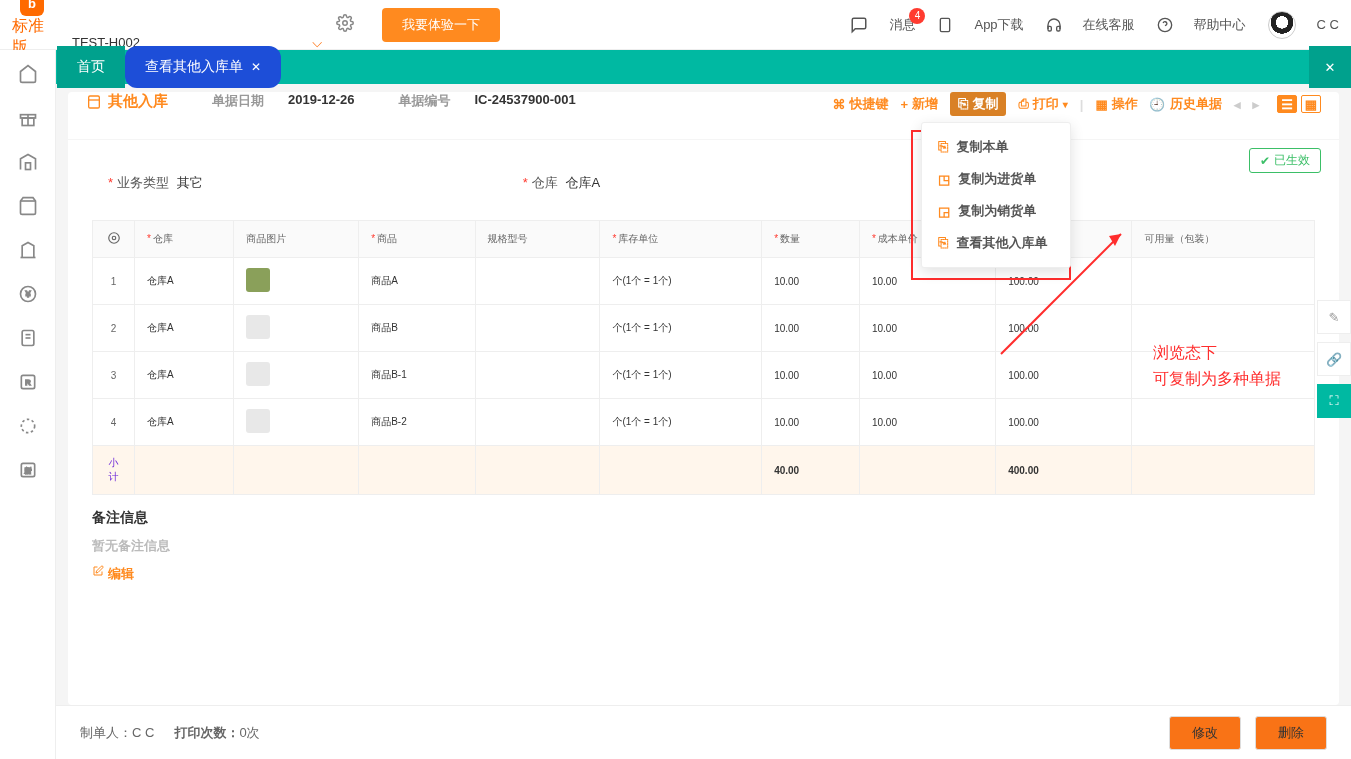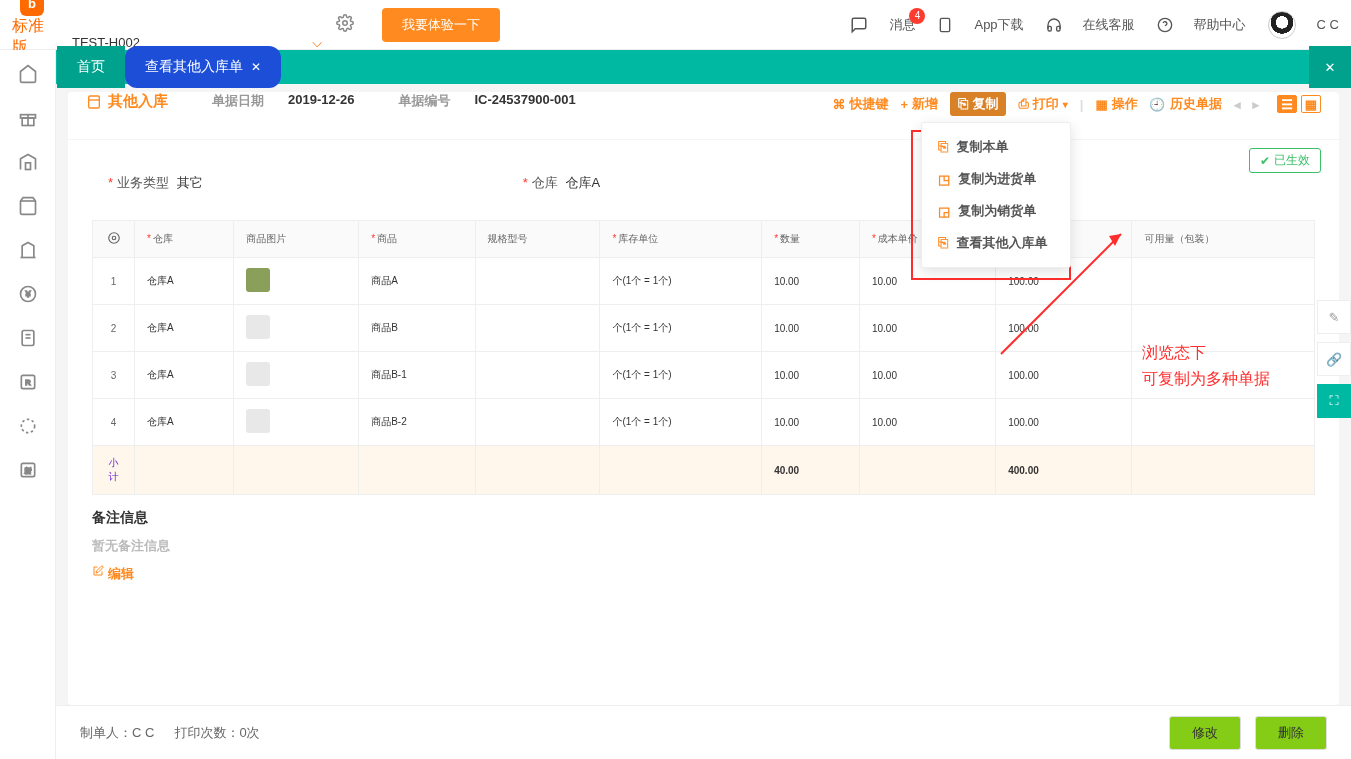--- a/index.html
+++ b/index.html
@@ -55,29 +55,29 @@
 .prod-img { width: 24px; height: 24px; background: #8aa05a; border-radius: 3px; display: inline-block; }
 .prod-img.plain { background: #e8e8e8; }
 tr.subtotal td { background: #fff6ec; font-weight: bold; }
 tr.subtotal td.label { font-weight: normal; color: #6d28d9; text-align: center; }
 .remark-section { margin-top: 14px; font-weight: bold; }
 .remark-title { font-size: 14px; color: #333; margin-bottom: 10px; }
 .remark-empty { color: #bbb; font-size: 13px; }
 .edit-link { color: #ff8a1f; font-size: 13px; margin-top: 10px; display: inline-flex; gap: 4px; cursor: pointer; }
 .footer { height: 54px; background: #fff; border-top: 1px solid #eee; display: flex; align-items: center; padding: 0 24px; font-size: 13px; color: #666; }
 .footer-right { margin-left: auto; display: flex; gap: 14px; }
-.btn { border: 1px solid #ddd; background: #84cc16; padding: 7px 22px; border-radius: 3px; cursor: pointer; font-size: 13px; color: #333; }
+.btn { border: 1px solid #ddd; background: #f97316; padding: 7px 22px; border-radius: 3px; cursor: pointer; font-size: 13px; color: #333; }
 .right-rail { position: absolute; right: 0; top: 250px; width: 34px; display: flex; flex-direction: column; gap: 8px; }
 .rail-ic { width: 34px; height: 34px; background: #fff; border: 1px solid #eee; display: flex; align-items: center; justify-content: center; color: #999; cursor: pointer; }
 .rail-ic.active { background: #00b9a2; color: #fff; border-color: #00b9a2; }
 .dropdown { position: absolute; top: 30px; right: 250px; background: #fff; border: 1px solid #eee; box-shadow: 0 4px 14px rgba(0,0,0,0.12); border-radius: 3px; padding: 8px 0; min-width: 150px; z-index: 50; }
 .dropdown-item { padding: 7px 16px; display: flex; align-items: center; gap: 8px; cursor: pointer; color: #555; font-size: 13px; }
 .dd-ic { color: #ff8a1f; }
 .highlight-box { position: absolute; border: 2px solid #ff2d2d; top: 80px; width: 160px; height: 150px; pointer-events: none; right: 280px; }
-.annotation { position: absolute; color: #ff2d2d; font-size: 16px; top: 290px; right: 81px; line-height: 1.6; pointer-events: none; }
+.annotation { position: absolute; color: #ff2d2d; font-size: 16px; top: 290px; right: 70px; line-height: 1.6; pointer-events: none; }
 svg.arrow { position: absolute; top: 174px; right: 220px; width: 150px; height: 150px; pointer-events: none; }
 </style>
 </head>
 <body>
 
 <div class="top-header">
   <div class="logo">
     <div class="logo-icon">b</div>
     <div class="logo-txt">标准版</div>
   </div>
@@ -367,21 +367,21 @@
             </div>
           </div>
         </div>
 
       </div>
     </div>
 
     <div class="footer">
       <span>制单人：</span>
       <span>C C</span>
-      <span style="margin-left:20px;">打印次数：</span>
+      <span style="margin-left:20px;font-weight:bold;">打印次数：</span>
       <span>0次</span>
       <div class="footer-right">
         <button class="btn">修改</button>
         <button class="btn">删除</button>
       </div>
     </div>
 
     <div class="highlight-box"></div>
     <svg class="arrow">
         <line x1="140" y1="10" x2="20" y2="130" stroke="#ff2d2d" stroke-width="2"></line>

